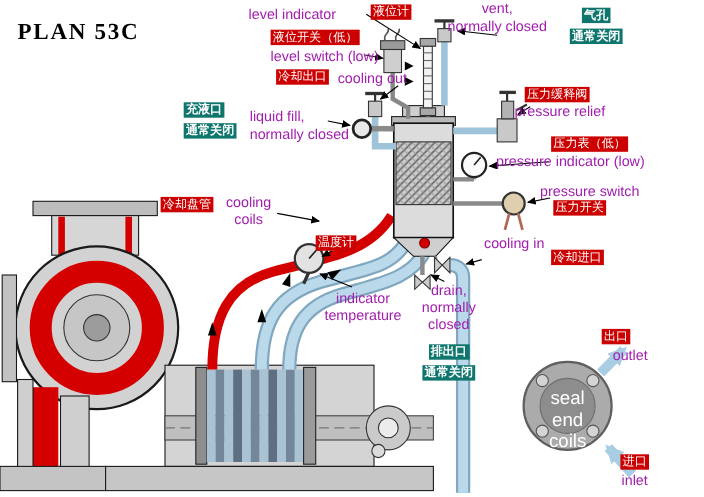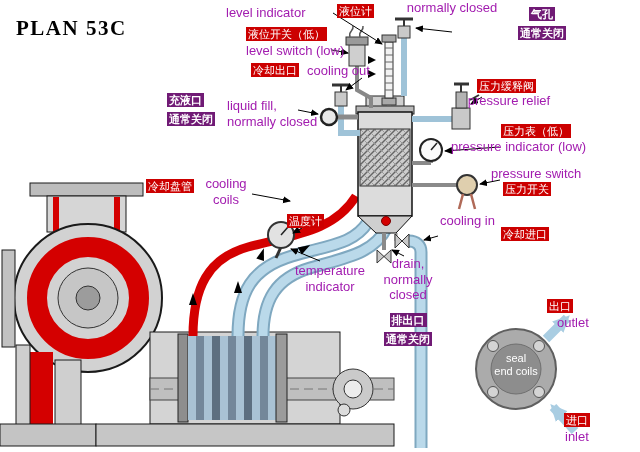--- a/index.html
+++ b/index.html
@@ -19,25 +19,25 @@
   .lbl .line { display: block; }
   .center { text-align: center; }
   .chip {
     position: absolute; background: #cc0000; color: #fff;
     font-size: 11px; font-weight: normal; line-height: 1.3;
     padding: 0 2px; white-space: nowrap;
   }
   .chipstack { position: absolute; line-height: 1.1; }
   .chipstack .row { display: block; margin-bottom: 1px; }
   .chip-il {
-    display: inline-block; background: #701a75; color: #fff;
+    display: inline-block; background: #0f766e; color: #fff;
     font-size: 11px; font-weight: bold; line-height: 1.3;
     padding: 0 2px; white-space: nowrap;
   }
-  .sealtext { position: absolute; color: #fff; font-size: 11px; line-height: 1.15; }
+  .sealtext { position: absolute; color: #fff; font-size: 17px; line-height: 1.15; }
   .sealtext .line { display: block; }
 </style>
 </head>
 <body>
 
 <div class="stage">
 
   <svg width="640" height="452" viewBox="0 0 640 452">
     <defs>
       <pattern id="coil" width="7" height="7" patternUnits="userSpaceOnUse">
@@ -220,20 +220,21 @@
       <circle cx="539" cy="392" r="5.5" fill="#d4d4d4" stroke="#555"></circle>
     </g>
   </svg>
 
   <div class="title">PLAN 53C</div>
 
   <div class="lbl" style="left:226px;top:5px;">level indicator</div>
   <div class="chip" style="left:337px;top:4px;">液位计</div>
 
   <div class="lbl center" style="left:396px;top:0;width:112px;">
+    <span class="line">vent,</span>
     <span class="line">normally closed</span>
   </div>
   <div class="chipstack center" style="left:512px;top:4px;width:60px;">
     <span class="row"><span class="chip-il">气孔</span></span>
     <span class="row"><span class="chip-il">通常关闭</span></span>
   </div>
 
   <div class="chip" style="left:246px;top:27px;">液位开关（低）</div>
   <div class="lbl" style="left:246px;top:43px;">level switch (low)</div>
 
@@ -261,22 +262,22 @@
   <div class="lbl center" style="left:198px;top:176px;width:56px;">
     <span class="line">cooling</span>
     <span class="line">coils</span>
   </div>
 
   <div class="lbl" style="left:491px;top:166px;">pressure switch</div>
   <div class="chip" style="left:503px;top:182px;">压力开关</div>
 
   <div class="chip" style="left:287px;top:214px;">温度计</div>
   <div class="lbl center" style="left:288px;top:263px;width:84px;">
+    <span class="line">indicator</span>
     <span class="line">temperature</span>
-    <span class="line">indicator</span>
   </div>
 
   <div class="lbl" style="left:440px;top:213px;">cooling in</div>
   <div class="chip" style="left:501px;top:227px;">冷却进口</div>
 
   <div class="lbl center" style="left:377px;top:256px;width:62px;">
     <span class="line">drain,</span>
     <span class="line">normally</span>
     <span class="line">closed</span>
   </div>

